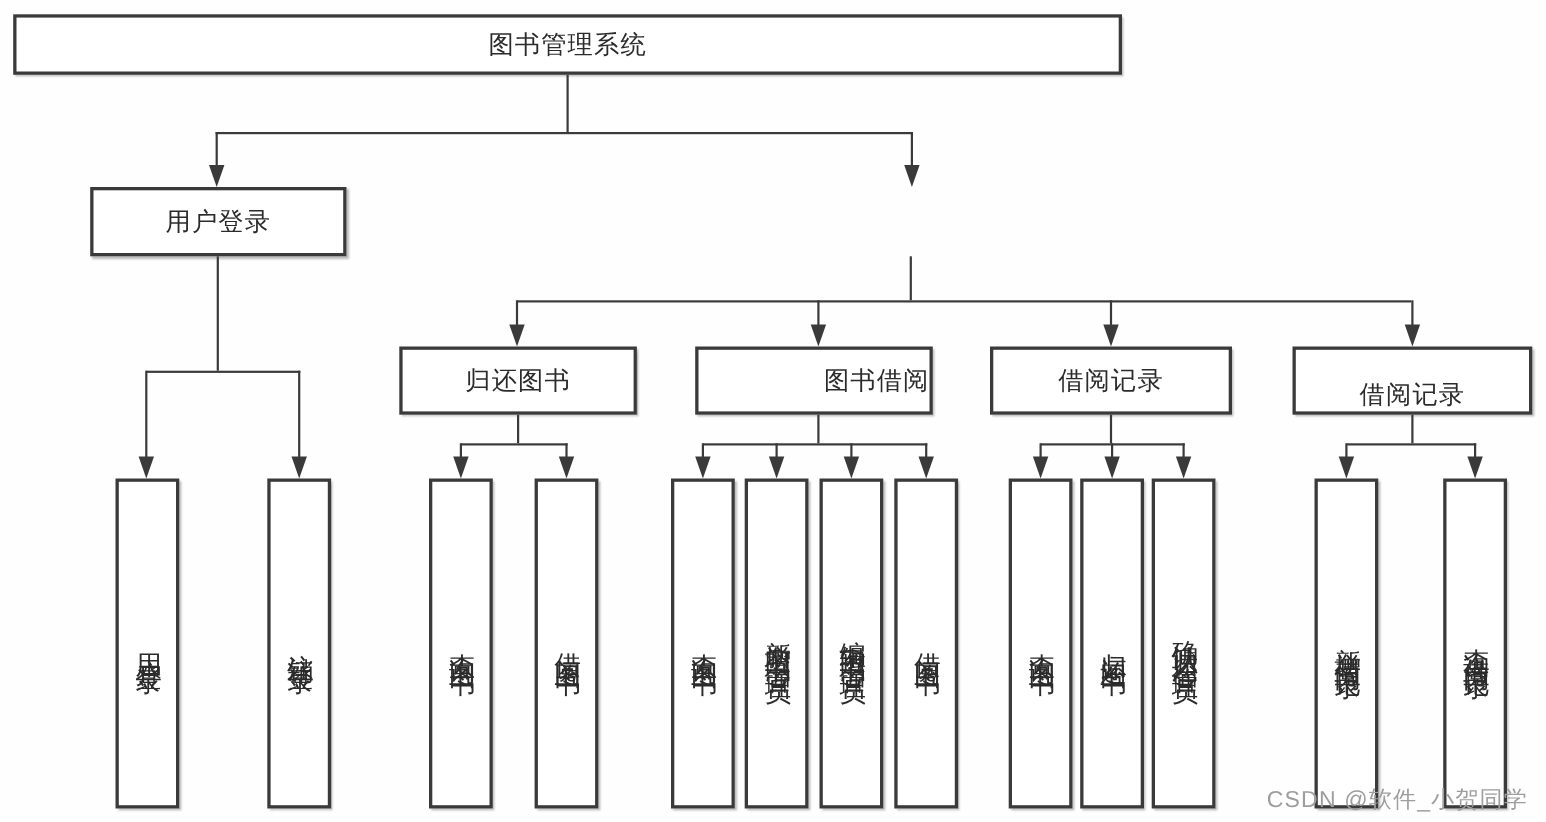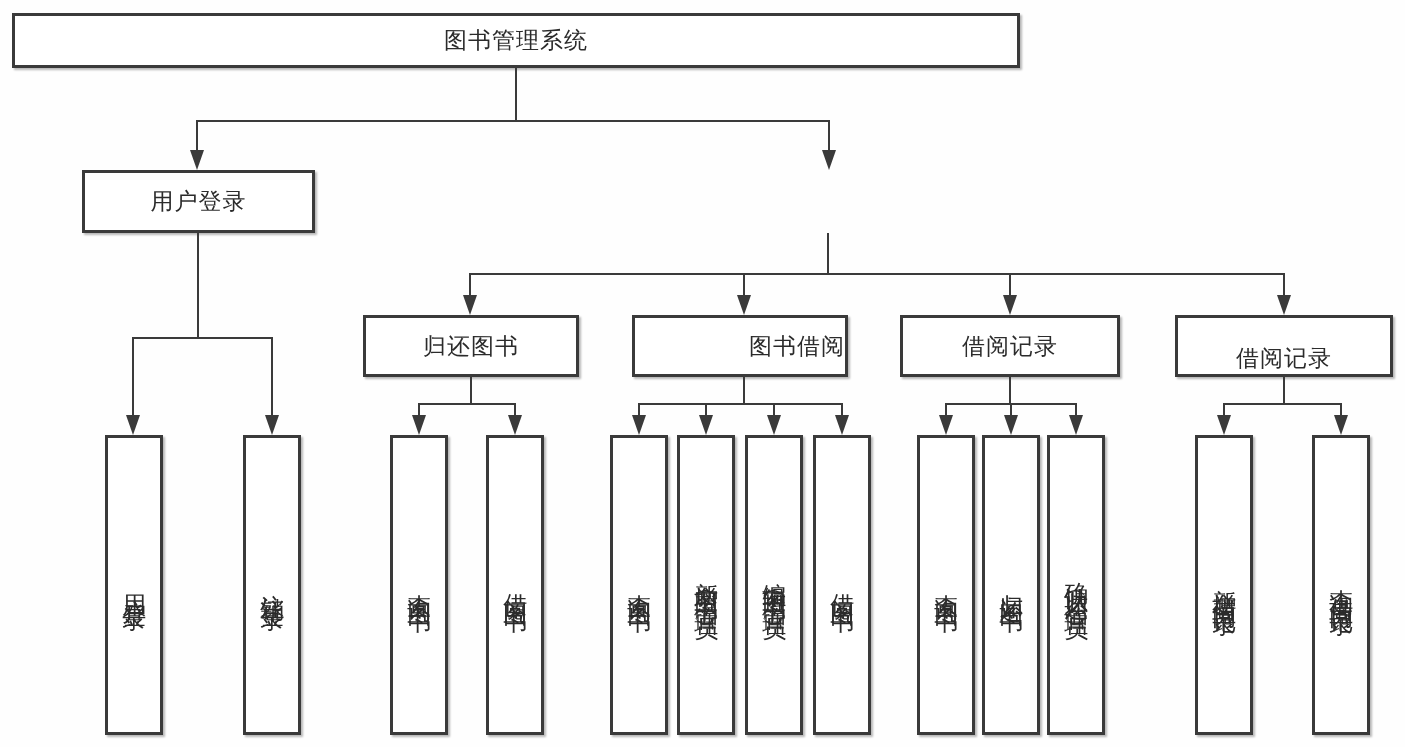--- a/index.html
+++ b/index.html
@@ -164,14 +164,15 @@
     <span class="lbl">确认归还（管理员）</span>
   </div>
 
   <div class="node vbox" style="left:1195px;top:435px;width:58px;height:300px;">
     <span class="lbl">新增借阅记录</span>
   </div>
   <div class="node vbox" style="left:1312px;top:435px;width:58px;height:300px;">
     <span class="lbl">查询借阅记录</span>
   </div>
 
+  <div id="watermark">CSDN @软件_小贺同学</div>
 
 </div>
 
 </body></html>

